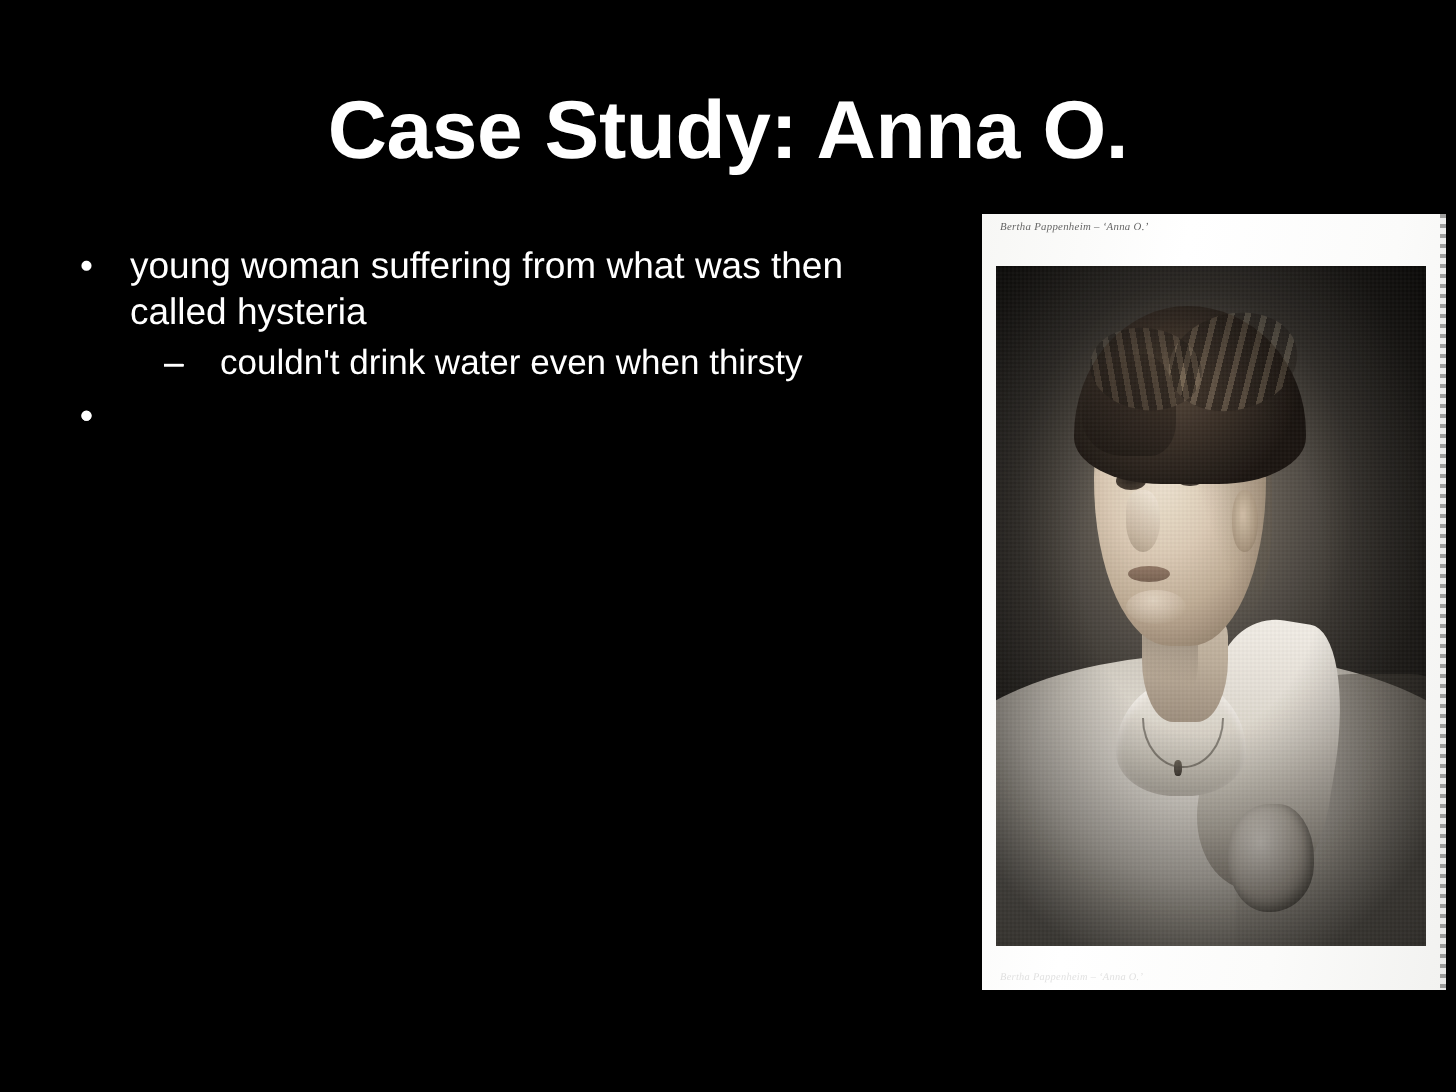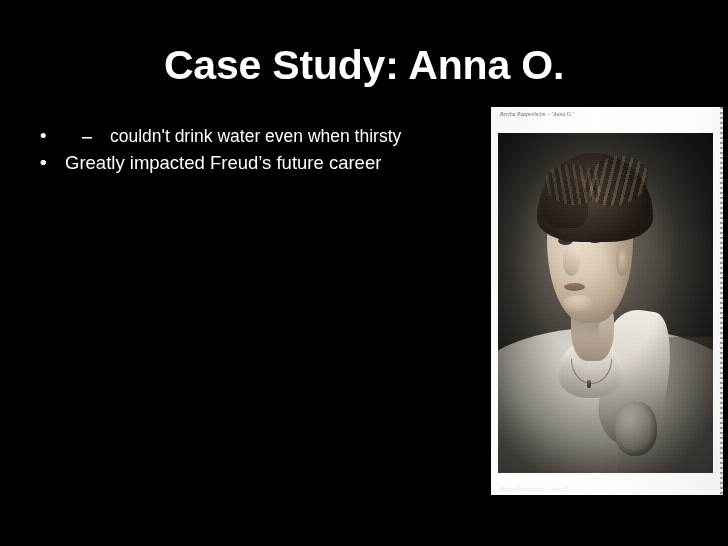--- a/index.html
+++ b/index.html
@@ -421,41 +421,41 @@
 <body>
 
 <div id="slide">
 
   <div id="slide-title">Case Study: Anna O.</div>
 
   <div id="body-list">
 
     <div class="bullet">
       <span class="marker">•</span>
+      <span>young woman suffering from what was then called hysteria</span>
       <div class="sublist">
         <div class="subbullet">
           <span class="marker">–</span>
         </div>
         <div class="subbullet">
           <span class="marker">–</span>
         </div>
         <div class="subbullet">
           <span class="marker">–</span>
           <span>couldn't drink water even when thirsty</span>
         </div>
       </div>
     </div>
 
     <div class="bullet">
       <span class="marker">•</span>
     </div>
 
     <div class="bullet">
       <span class="marker">•</span>
-      <span>Greatly impacted Freud’s future career</span>
     </div>
 
   </div>
 
   <div id="scan-page">
 
     <div id="scan-caption-top">Bertha Pappenheim – ‘Anna O.’</div>
 
     <div id="portrait">
       <div class="p-backdrop"></div>

